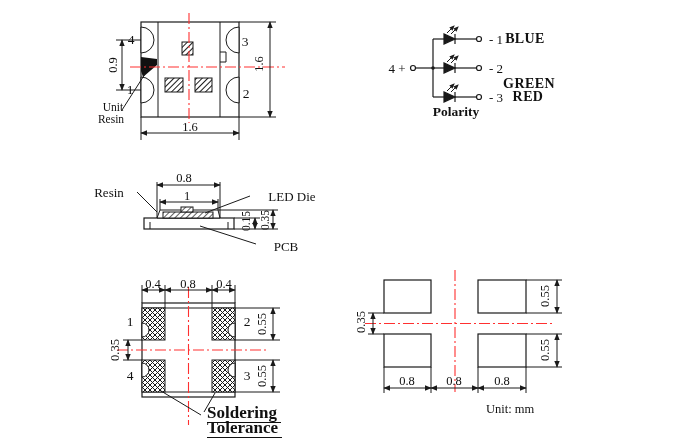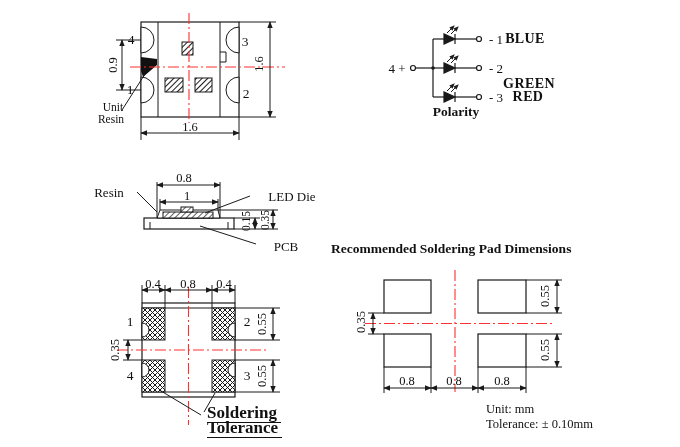--- a/index.html
+++ b/index.html
@@ -242,21 +242,20 @@
   <span class="t pin ctr" style="left:130px;top:322px">1</span>
   <span class="t pin ctr" style="left:247px;top:322px">2</span>
   <span class="t pin ctr" style="left:130px;top:376px">4</span>
   <span class="t pin ctr" style="left:247px;top:376px">3</span>
   <span class="t dim rot" style="left:262px;top:324px">0.55</span>
   <span class="t dim rot" style="left:262px;top:376px">0.55</span>
   <span class="t dim rot" style="left:115px;top:350px">0.35</span>
   <span class="t callout" style="left:207px;top:404px">Soldering</span>
   <span class="t callout" style="left:207px;top:419px">Tolerance</span>
 
-  <span class="t bold-title" style="left:331px;top:242px">Recommended Soldering Pad Dimensions</span>
 
   <svg style="left:350px;top:265px" width="230" height="135" viewBox="0 0 230 135">
     <defs>
       <marker id="pa" viewBox="0 0 10 10" refX="9" refY="5" markerWidth="7" markerHeight="7" orient="auto-start-reverse">
         <path d="M0 1 L10 5 L0 9 Z" fill="#1a1a1a"></path>
       </marker>
     </defs>
     <g stroke="#1a1a1a" stroke-width="1.2" fill="#fff">
       <rect x="34" y="15" width="47" height="33"></rect>
       <rect x="128" y="15" width="48" height="33"></rect>
@@ -288,15 +287,14 @@
   </svg>
 
   <span class="t dim ctr" style="left:407px;top:381px">0.8</span>
   <span class="t dim ctr" style="left:454px;top:381px">0.8</span>
   <span class="t dim ctr" style="left:502px;top:381px">0.8</span>
   <span class="t dim rot" style="left:361px;top:322px">0.35</span>
   <span class="t dim rot" style="left:545px;top:296px">0.55</span>
   <span class="t dim rot" style="left:545px;top:350px">0.55</span>
 
   <span class="t note" style="left:486px;top:403px">Unit: mm</span>
-  <span class="t note" style="left:486px;top:418px">Tolerance: ± 0.10mm</span>
 
 </div>
 
 </body></html>

